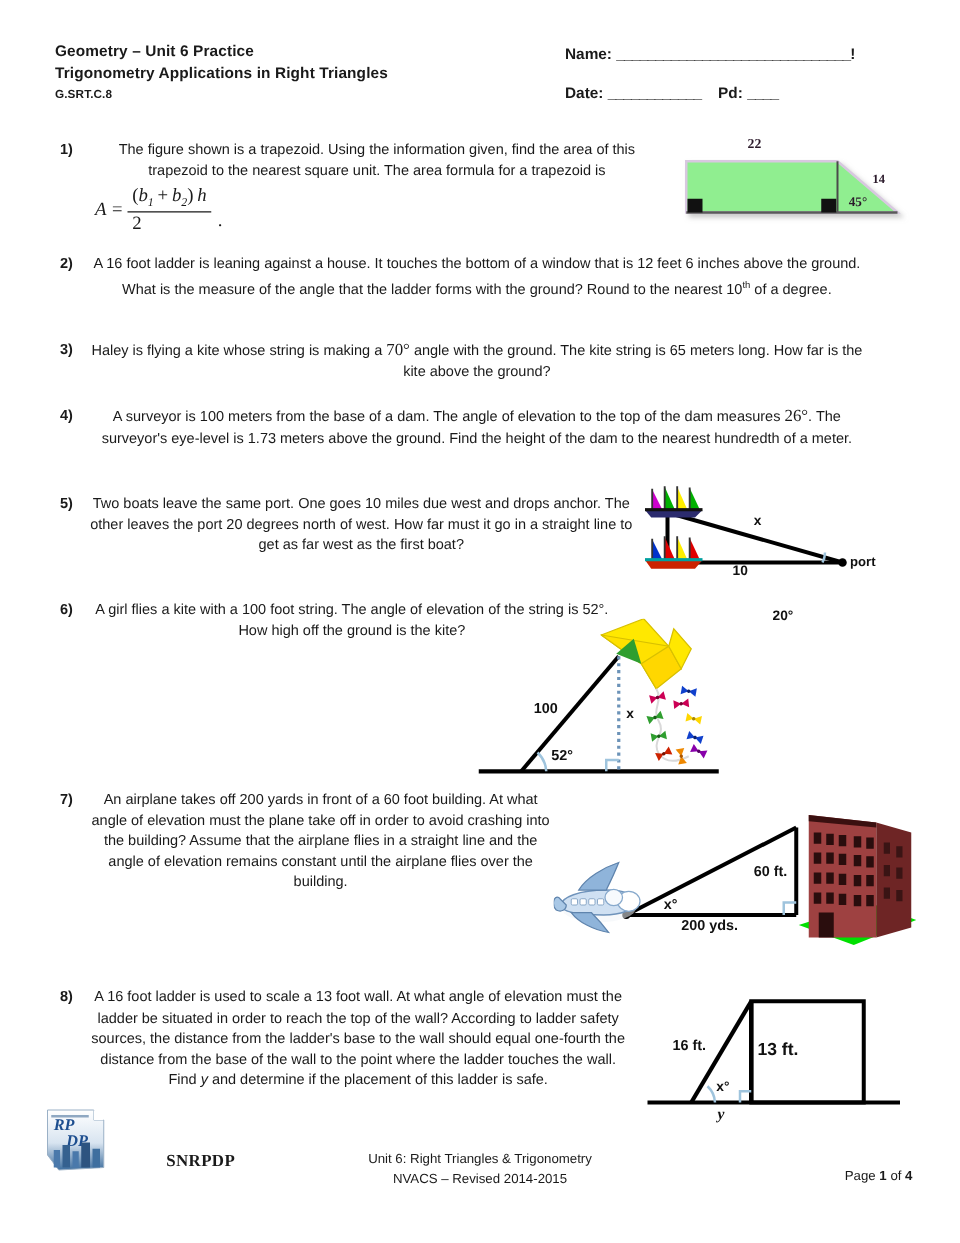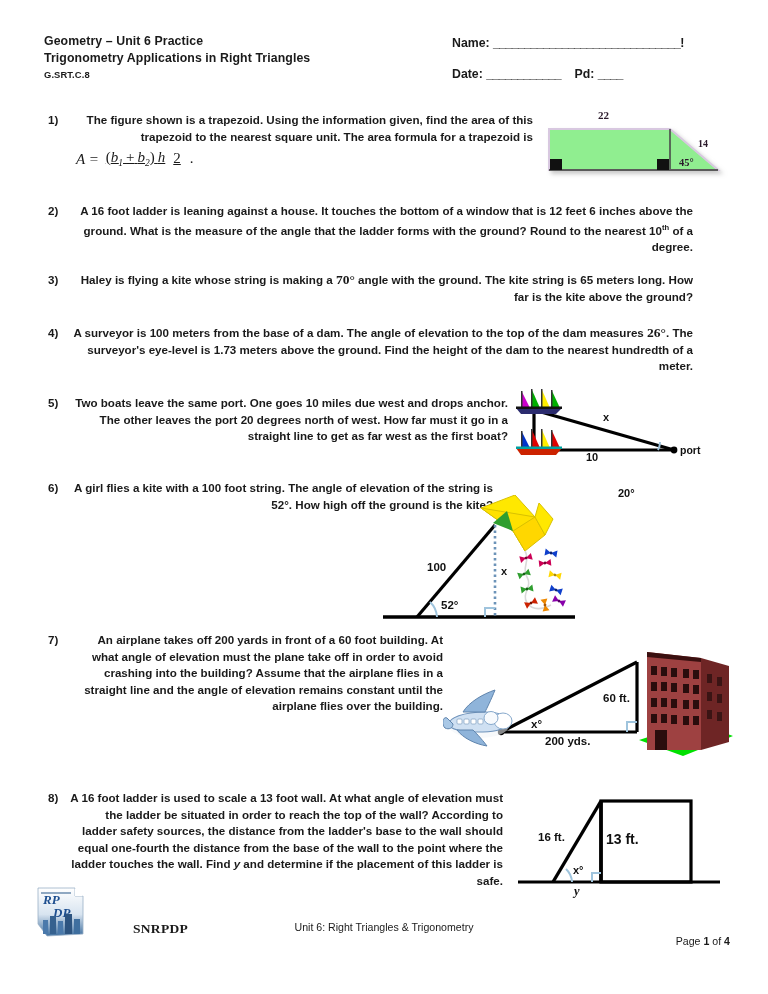--- a/index.html
+++ b/index.html
@@ -26,32 +26,32 @@
   .hdr-row.name { margin-bottom:17px; }
   .fill-line { letter-spacing:-0.6px;margin-top:17px; }
 
   
   .problem { position:absolute; display:flex; }
   .num {
     font-weight:bold; font-size:11.6px; width:22px; flex:none;
     line-height:16.5px;
   }
   .body-text {
-    font-size:11.6px; line-height:16.5px; text-align:right;font-weight:bold;
+    font-size:11.6px; line-height:16.5px; text-align:center;
   }
   .mathnum { font-family:"Liberation Serif", serif; font-size:13.5px; font-style:normal;}
   sup.ord { font-size:7.6px; vertical-align: super; }
 
   
   .formula {
     font-family:"Liberation Serif", serif; margin-top:4px; margin-left:6px;
     display:flex; align-items:center; font-size:15px;
   }
   .formula .lhs { font-style:italic; margin-right:3px; }
-  .frac { display:inline-flex; flex-direction:row; align-items:flex-start; vertical-align:middle;text-decoration:underline; }
+  .frac { display:inline-flex; flex-direction:column; align-items:flex-start; vertical-align:middle; }
   .frac .top { padding:0 4px 1px 4px; white-space:nowrap; }
   .frac .bar { width:100%; height:1.2px; background:#1a1a1a; }
   .frac .bot { padding:1px 4px 0 4px; }
   .sub { font-size:9.5px; vertical-align: sub; font-style:italic; }
 
   
   .figure { position:absolute; }
   .fig-label {
     position:absolute; font-weight:bold; font-family:"Liberation Serif", serif;
     color:#111; white-space:nowrap;
@@ -415,19 +415,20 @@
           <rect x="23" y="37" width="5" height="13" fill="#4a79ab"></rect>
           <rect x="30" y="30" width="7" height="20" fill="#2d5480"></rect>
           <rect x="39" y="35" width="6" height="15" fill="#3f6f9f"></rect>
           <rect x="6" y="8" width="30" height="2" fill="#8fa8c2"></rect>
         </svg>
       </div>
       <div class="logo-text">SNRPDP</div>
     </div>
     <div class="footer-center">
       <div>Unit 6: Right Triangles &amp; Trigonometry</div>
+      <div>NVACS – Revised 2014-2015</div>
     </div>
     <div class="footer-page">
       <span>Page </span><b>1</b><span> of </span><b>4</b>
     </div>
   </div>
 
 </div>
 
 </body></html>

